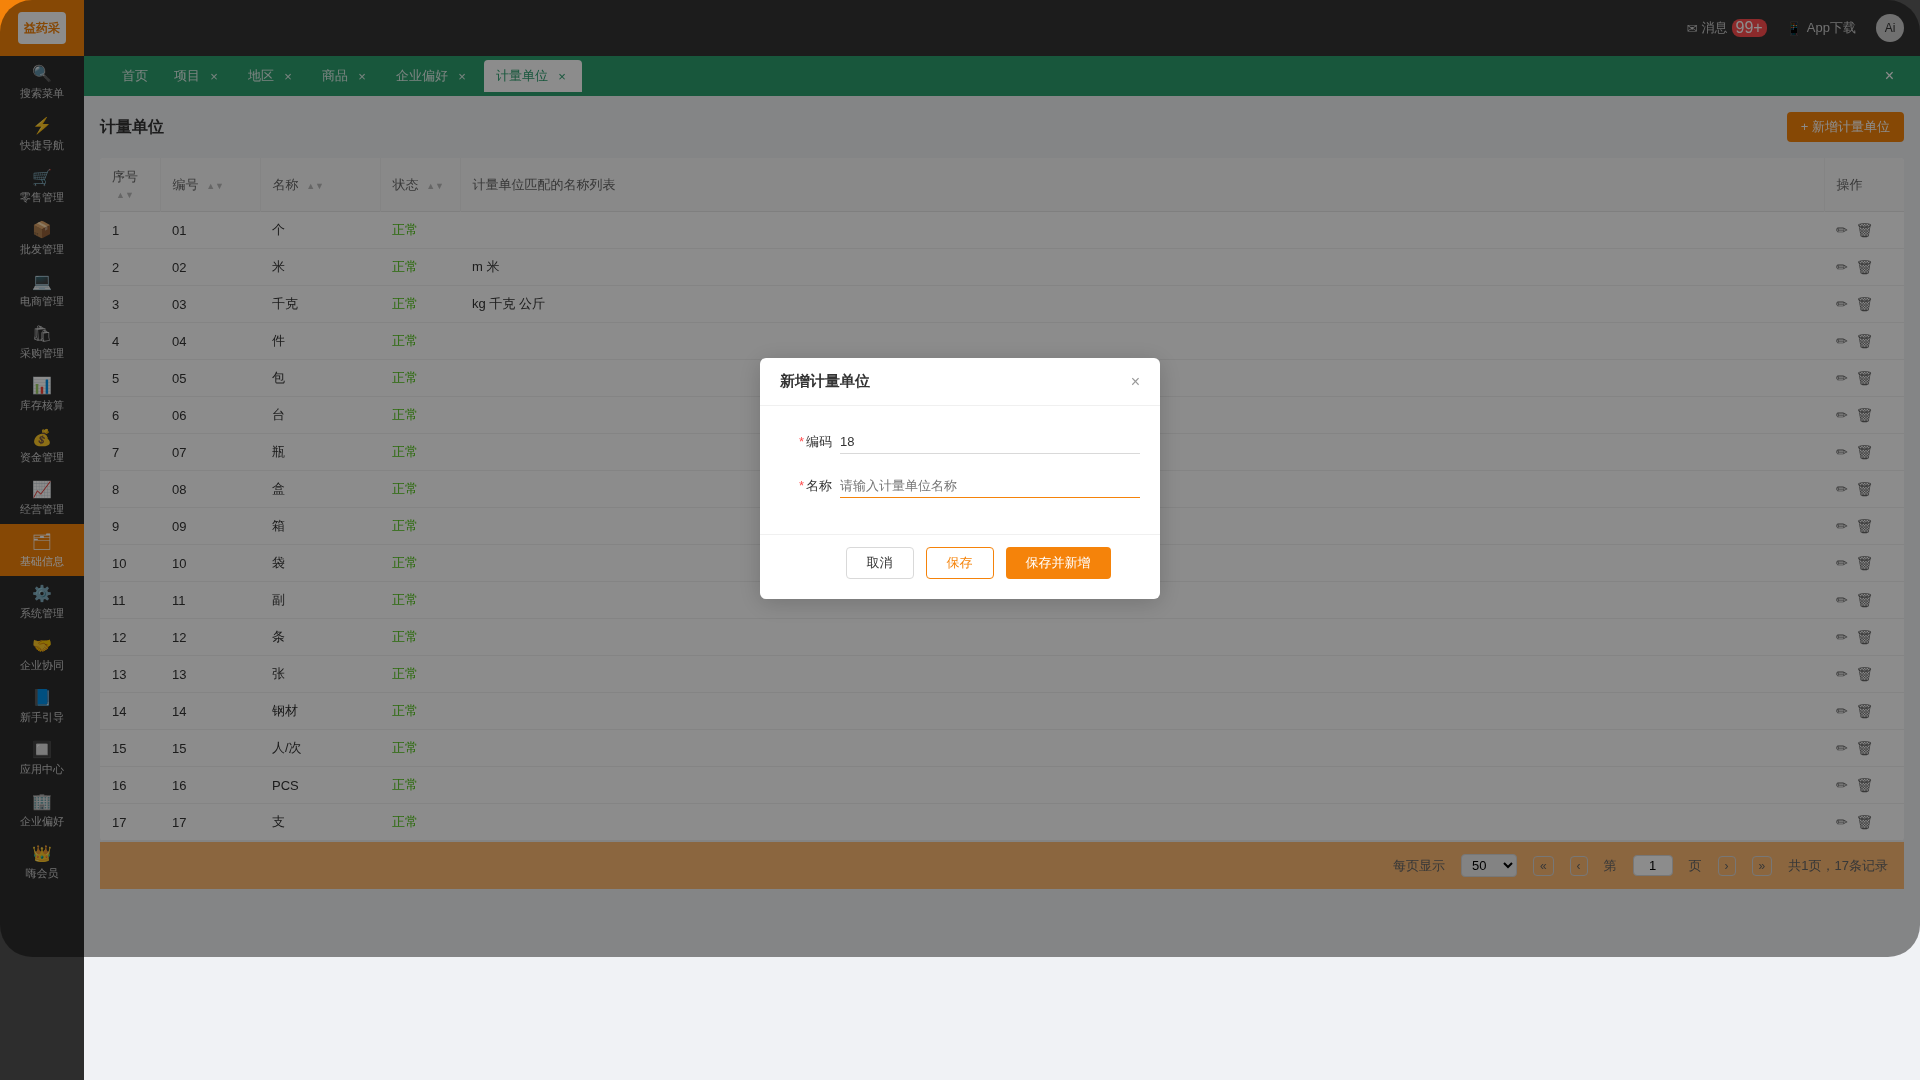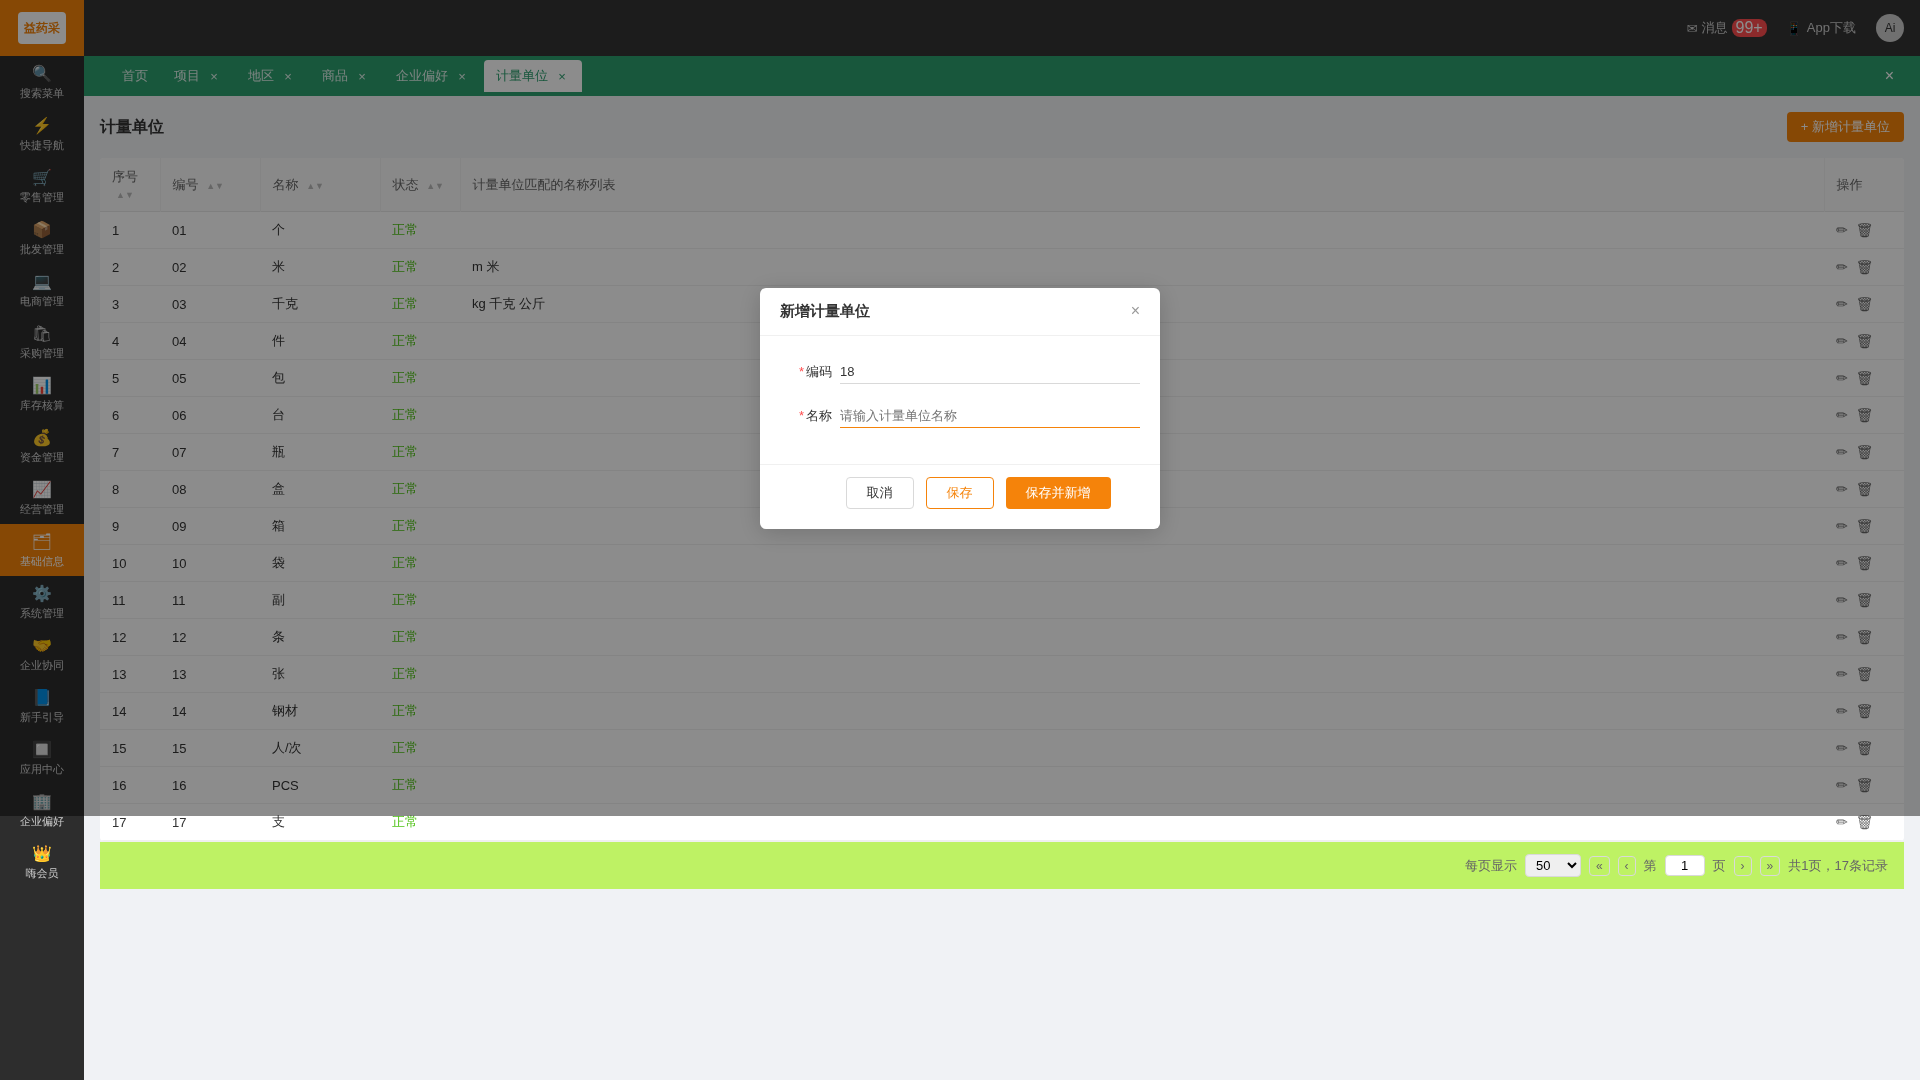--- a/index.html
+++ b/index.html
@@ -39,27 +39,27 @@
     thead tr { background: #fafafa; border-bottom: 1px solid #e8e8e8; }
     thead th { padding: 10px 12px; text-align: left; color: #666; font-weight: normal; font-size: 13px; border-right: 1px solid #f0f0f0; }
     thead th:last-child { border-right: none; }
     tbody tr { border-bottom: 1px solid #f0f0f0; }
     tbody td { padding: 9px 12px; color: #333; font-size: 13px; }
     .status-normal { color: #52c41a; }
     .action-btns { display: flex; gap: 8px; }
     .edit-btn, .del-btn { cursor: pointer; color: #666; font-size: 14px; }
 
     
-    .pagination { height: 48px; display: flex; align-items: center; justify-content: flex-end; padding: 0 16px; gap: 8px; font-size: 13px; color: #666; background: #bef264; border-top: 1px solid #f0f0f0; }
+    .pagination { height: 48px; display: flex; align-items: center; justify-content: flex-end; padding: 0 16px; gap: 16px; font-size: 13px; color: #666; background: #fdba74; border-top: 1px solid #f0f0f0; }
     .page-select { border: 1px solid #d9d9d9; border-radius: 4px; padding: 2px 6px; font-size: 13px; }
     .page-nav { cursor: pointer; color: #666; padding: 2px 6px; border: 1px solid #d9d9d9; border-radius: 4px; font-size: 12px; }
     .page-input { width: 40px; border: 1px solid #d9d9d9; border-radius: 4px; text-align: center; padding: 2px; font-size: 13px; }
 
     
-    .overlay { position: fixed; top: 0; left: 0; width: 1920px; height: 816px; background: rgba(0,0,0,0.45); z-index: 100; display: flex; align-items: center; justify-content: center; }
+    .overlay { position: fixed; top: 0; left: 0; width: 1920px; height: 957px; background: rgba(0,0,0,0.45); z-index: 100; display: flex; align-items: center; justify-content: center; border-radius: 32px; }
 
     
     .modal { background: white; border-radius: 6px; width: 400px; box-shadow: 0 4px 24px rgba(0,0,0,0.18); }
     .modal-header { padding: 14px 20px; border-bottom: 1px solid #f0f0f0; display: flex; justify-content: space-between; align-items: center; }
     .modal-title { font-size: 15px; font-weight: bold; color: #333; }
     .modal-close { cursor: pointer; color: #999; font-size: 16px; }
     .modal-body { padding: 24px 20px 16px; }
     .form-row { display: flex; align-items: center; margin-bottom: 20px; }
     .form-label { width: 60px; text-align: right; color: #333; font-size: 13px; padding-right: 8px; }
     .required-star { color: #ff4d4f; margin-right: 2px; }

